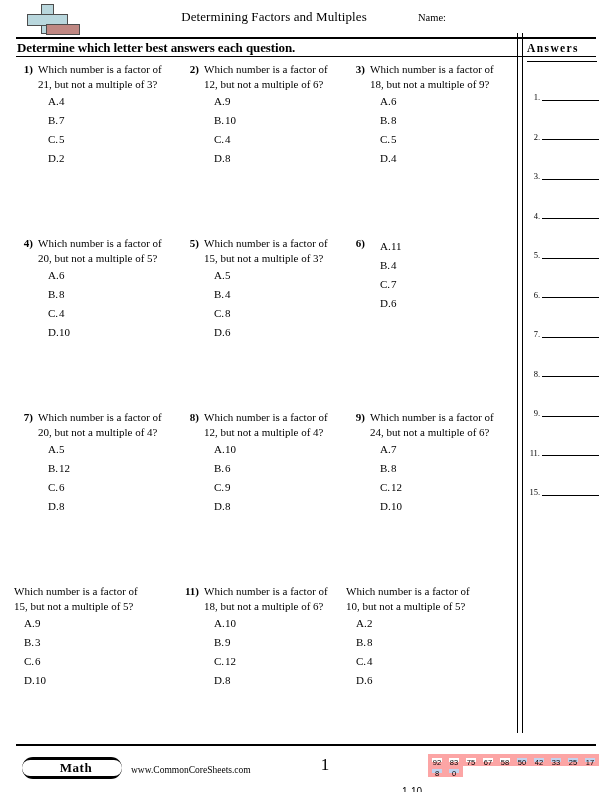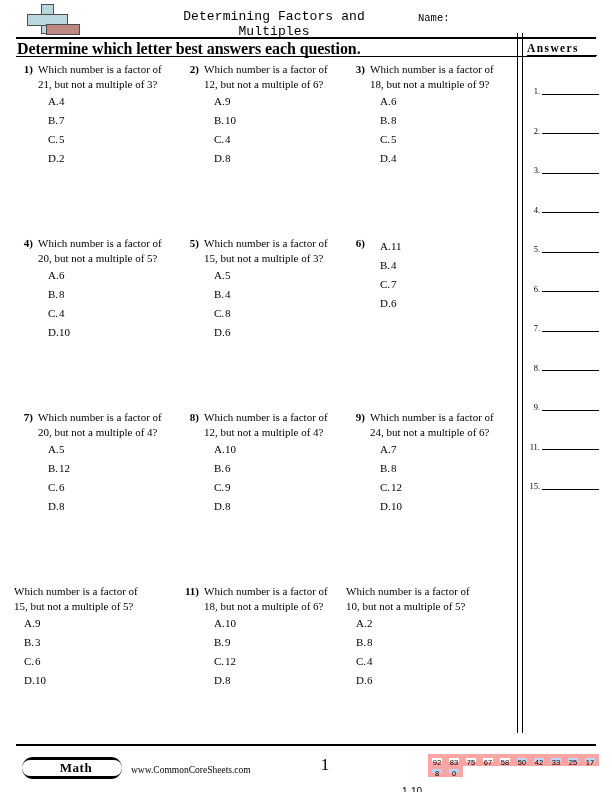--- a/index.html
+++ b/index.html
@@ -11,21 +11,21 @@
     font-family: "Liberation Serif", "DejaVu Serif", serif;
     color: #000000;
     position: relative;
     overflow: hidden;
   }
 
   
   #header {
     position: absolute;
     left: 0; top: 0;
-    width: 612px; height: 40px; font-family: Liberation Mono, monospace;
+    width: 612px; height: 40px;
   }
   #logo {
     position: absolute;
     left: 22px; top: 3px;
     width: 58px; height: 33px;
   }
   .logo-plus-v {
     position: absolute;
     left: 19px; top: 1px;
     width: 13px; height: 30px;
@@ -63,21 +63,21 @@
     position: absolute;
     left: 16px; top: 37px;
     width: 580px; height: 0;
     border-top: 2px solid #000;
   }
 
   
   #instruction {
     position: absolute;
     left: 17px; top: 40px;
-    font-size: 16px;
+    font-size: 13px;
     font-weight: bold;
     letter-spacing: -0.1px;
   }
   #instruction-rule {
     position: absolute;
     left: 16px; top: 56px;
     width: 580px; height: 0;
     border-top: 1.6px solid #000;
   }
 
@@ -97,21 +97,21 @@
   #answers {
     position: absolute;
     left: 527px; top: 38px;
     width: 72px;
   }
   #answers-title {
     font-size: 11.5px;
     font-weight: bold;
     letter-spacing: 1.4px;
     border-bottom: 1.3px solid #000;
-    padding-bottom: 1px;
+    padding-bottom: 7px;
     display: inline-block;
     width: 70px;
     text-align: left;
   }
   .answer-row {
     height: 39.5px;
     display: flex;
     align-items: flex-end;
     padding-top: 4px;
   }

